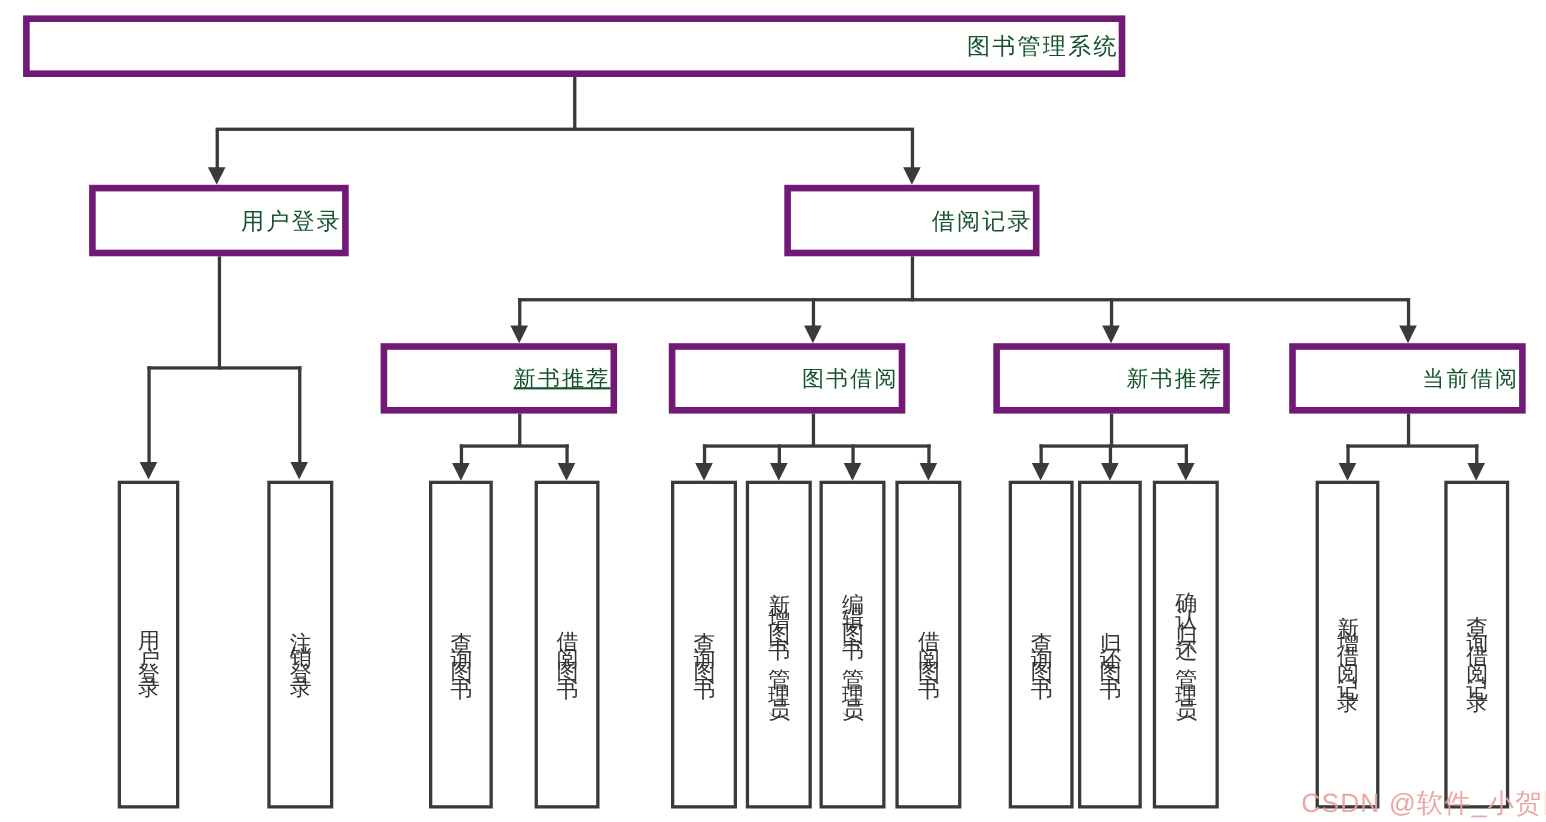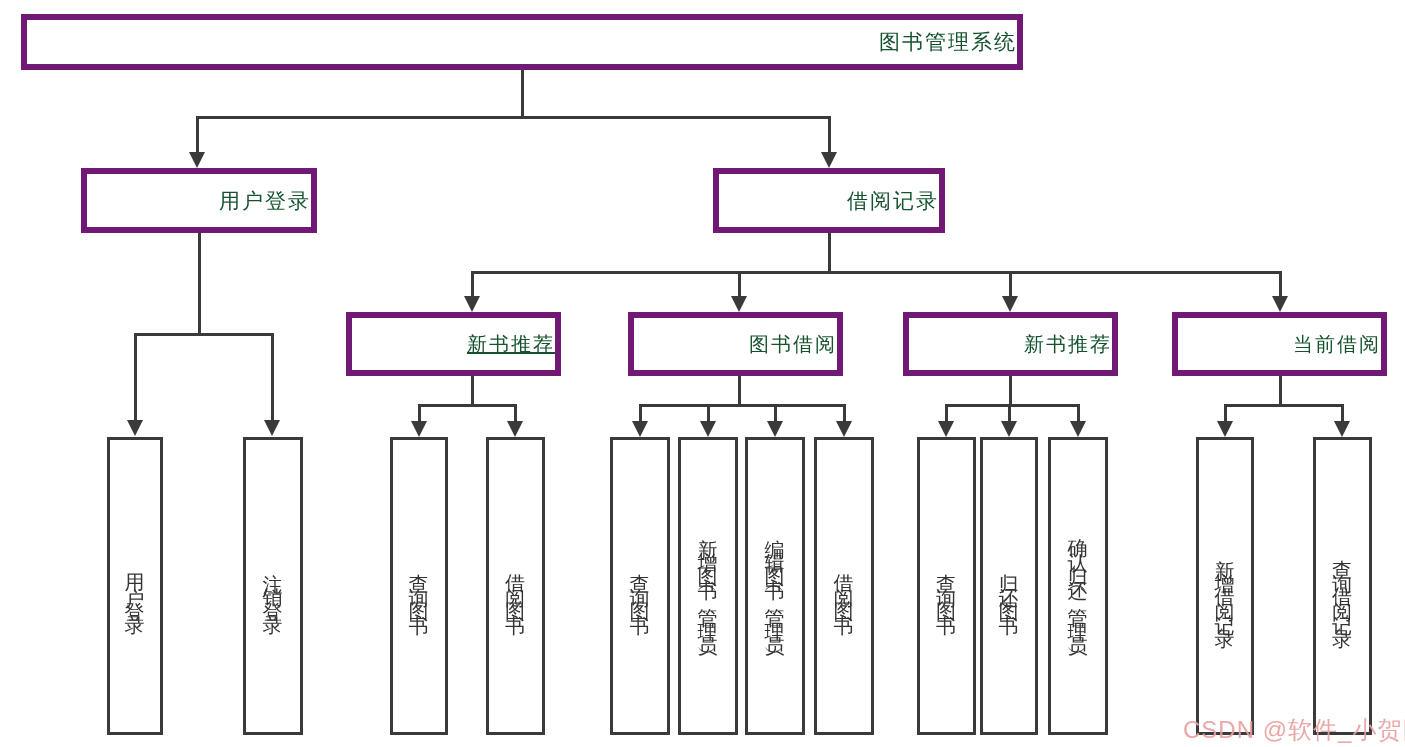--- a/index.html
+++ b/index.html
@@ -68,21 +68,21 @@
   <div class="vline" style="left:738px;top:271px;width:3px;height:27px;"></div>
   <div class="arrow" style="left:731px;top:296px;"></div>
   <div class="vline" style="left:1009px;top:271px;width:3px;height:27px;"></div>
   <div class="arrow" style="left:1002px;top:296px;"></div>
   <div class="vline" style="left:1279px;top:271px;width:3px;height:27px;"></div>
   <div class="arrow" style="left:1272px;top:296px;"></div>
 
   <div class="box" style="left:346px;top:312px;width:215px;height:64px;font-size:20px;text-decoration:underline;">
     <span>新书推荐</span>
   </div>
-  <div class="box" style="left:628px;top:312px;width:215px;height:64px;font-size:20px;">
+  <div class="box" style="left:608px;top:312px;width:215px;height:64px;font-size:20px;">
     <span>图书借阅</span>
   </div>
   <div class="box" style="left:903px;top:312px;width:215px;height:64px;font-size:20px;">
     <span>新书推荐</span>
   </div>
   <div class="box" style="left:1172px;top:312px;width:215px;height:64px;font-size:20px;">
     <span>当前借阅</span>
   </div>
 
   <div class="vline" style="left:471px;top:376px;width:3px;height:30px;"></div>

